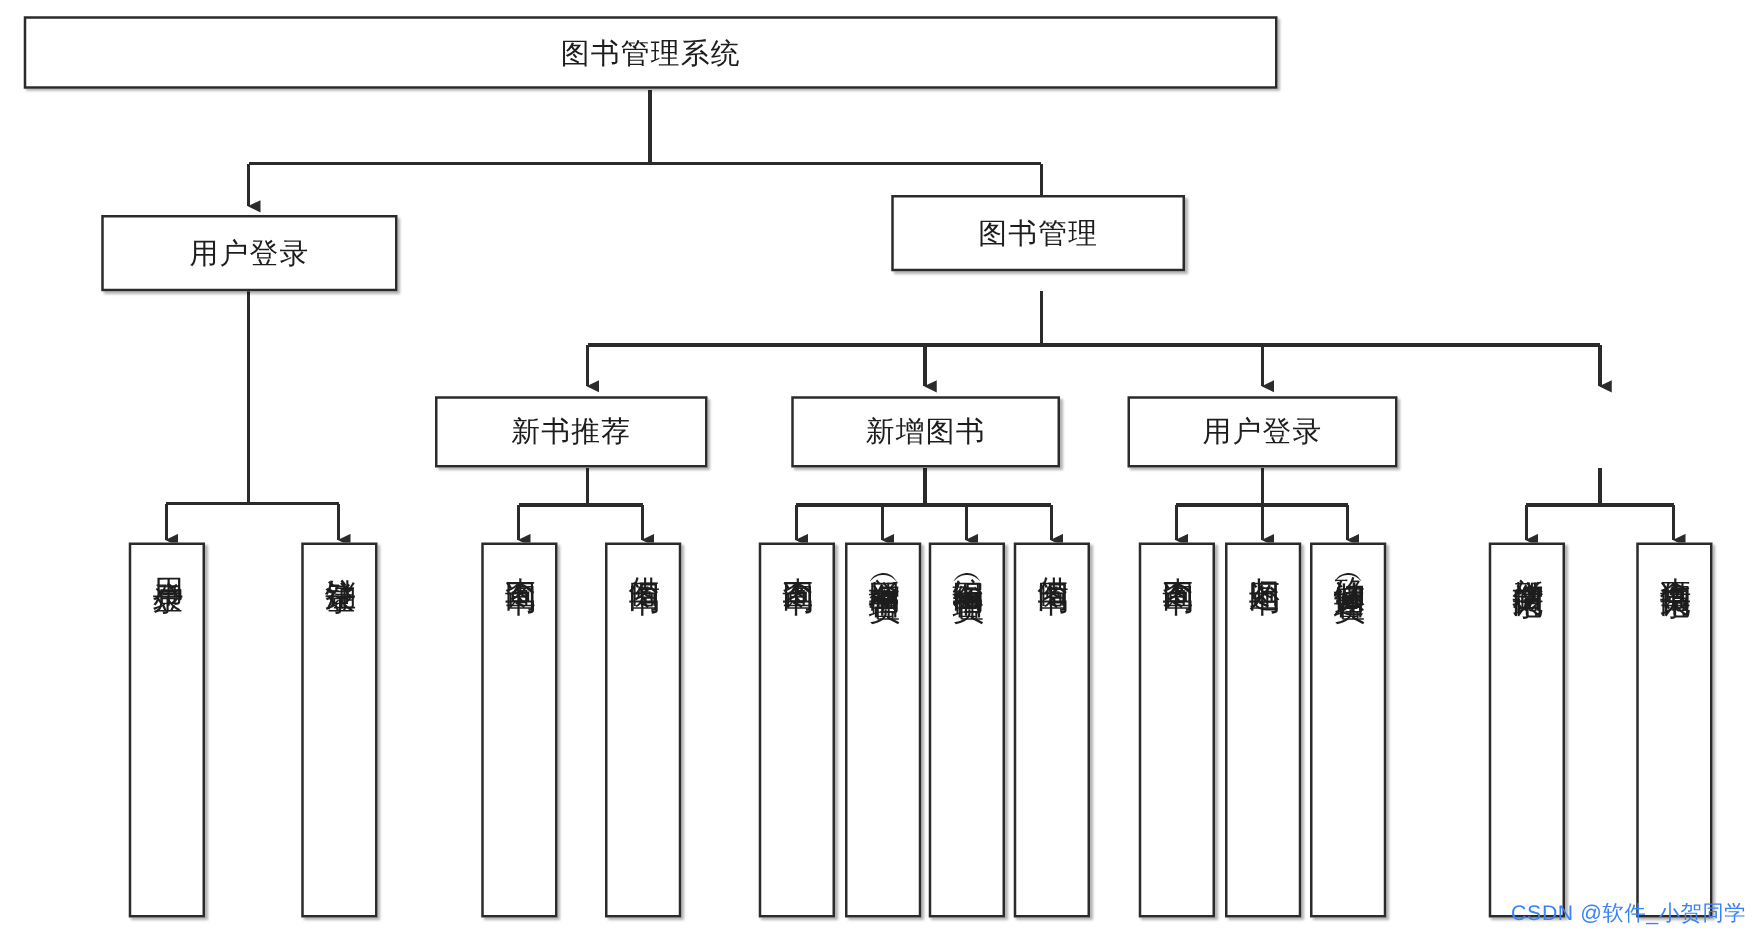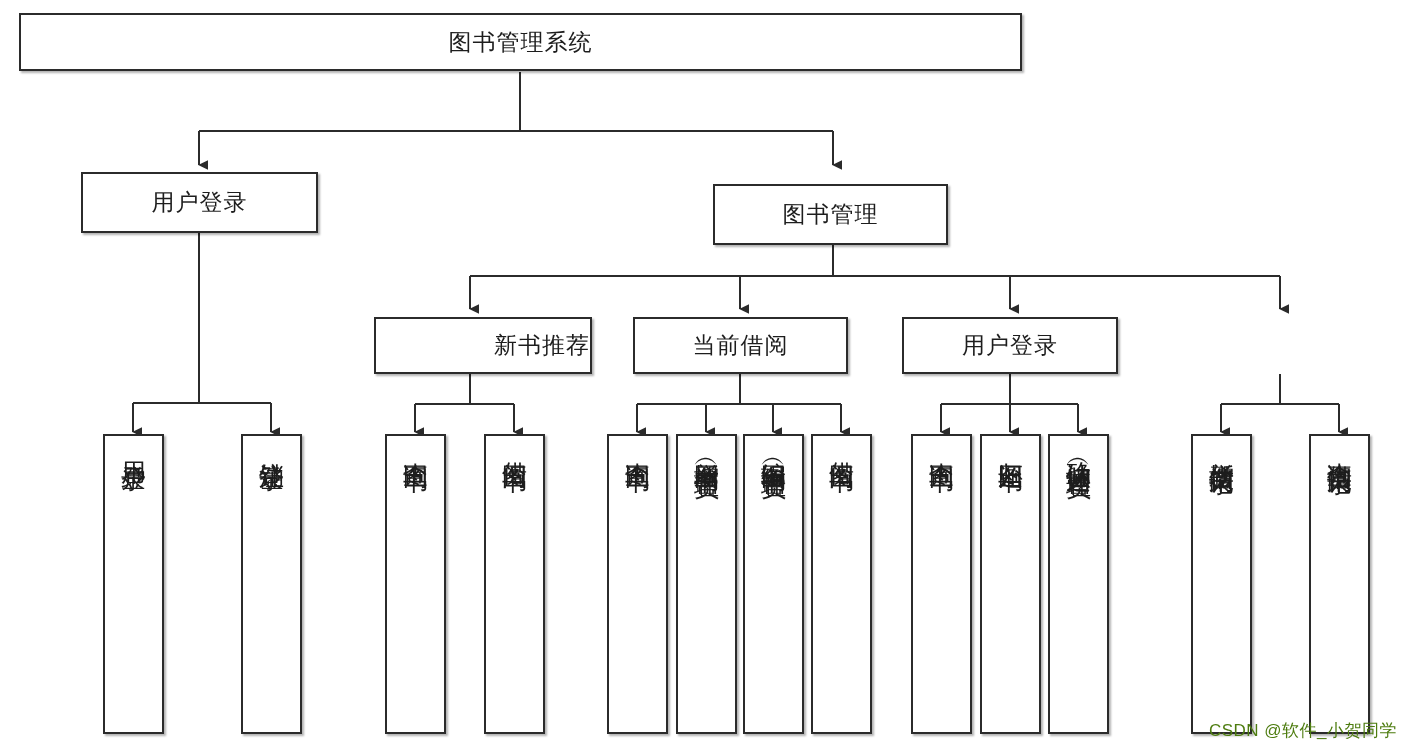--- a/index.html
+++ b/index.html
@@ -52,21 +52,21 @@
     letter-spacing: 2px;
     white-space: nowrap;
   }
   .node .htext { white-space: nowrap; }
 
   #watermark {
     position: absolute;
     right: 8px;
     bottom: 5px;
     font-size: 17px;
-    color: #4d7c0f;
+    color: #3b82f6;
     letter-spacing: 0.5px;
     white-space: nowrap;
     pointer-events: none;
   }
 </style>
 </head>
 <body>
 
 <div id="canvas">
 
@@ -121,30 +121,30 @@
   </svg>
 
   <div class="node horiz" style="left:19px; top:13px; width:1003px; height:58px;">
     <span class="htext">图书管理系统</span>
   </div>
 
   <div class="node horiz" style="left:81px; top:172px; width:237px; height:61px;">
     <span class="htext">用户登录</span>
   </div>
 
-  <div class="node horiz" style="left:713px; top:184px; width:235px; height:61px;">
+  <div class="node horiz" style="left:713px; top:156px; width:235px; height:61px;">
     <span class="htext">图书管理</span>
   </div>
 
-  <div class="node horiz" style="left:374px; top:317px; width:218px; height:57px;justify-content:flex-end;">
+  <div class="node horiz" style="left:348px; top:317px; width:218px; height:57px;">
     <span class="htext">新书推荐</span>
   </div>
 
   <div class="node horiz" style="left:633px; top:317px; width:215px; height:57px;">
-    <span class="htext">当前借阅</span>
+    <span class="htext">新增图书</span>
   </div>
 
   <div class="node horiz" style="left:902px; top:317px; width:216px; height:57px;">
     <span class="htext">用户登录</span>
   </div>
 
 
   <div class="node vert" style="left:103px; top:434px; width:61px; height:300px;">
     <span class="vtext">用户登录</span>
   </div>

